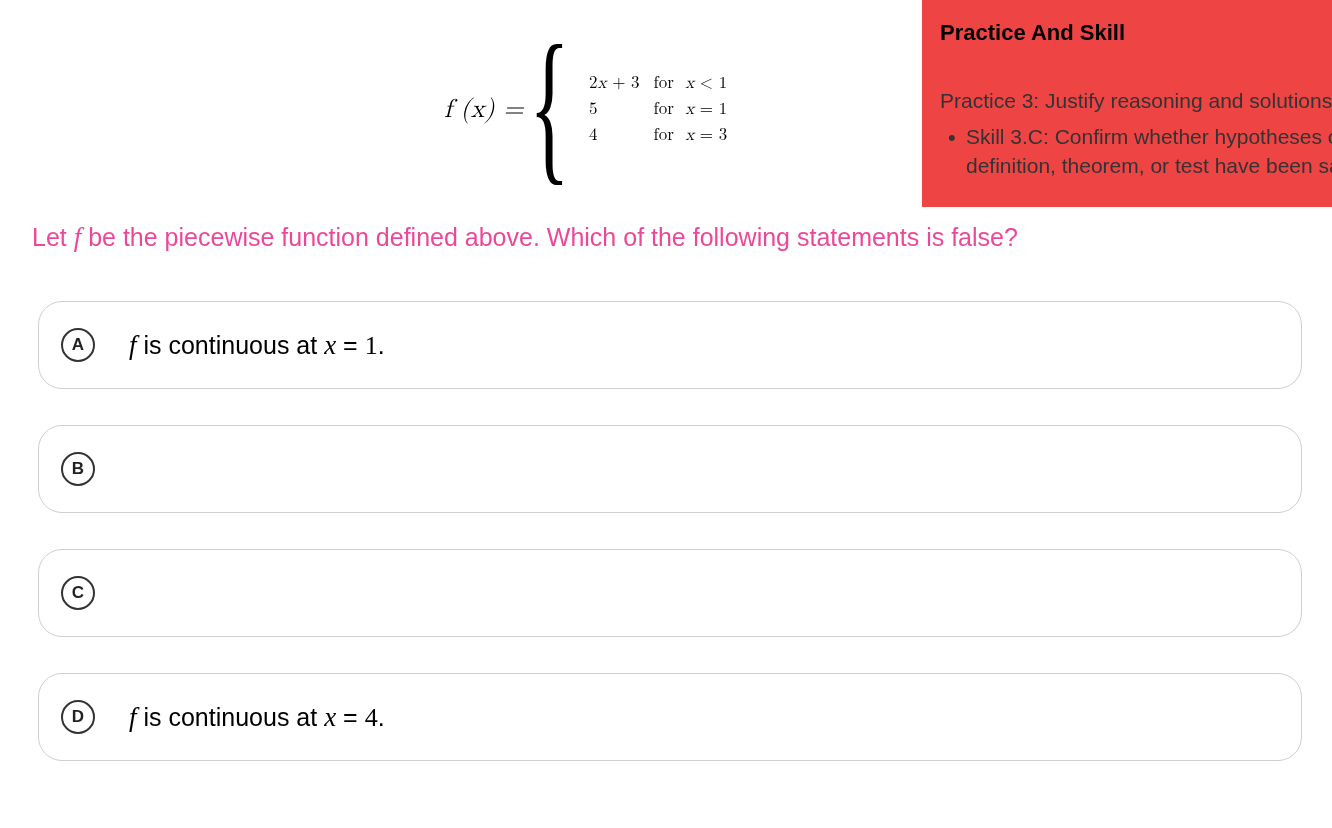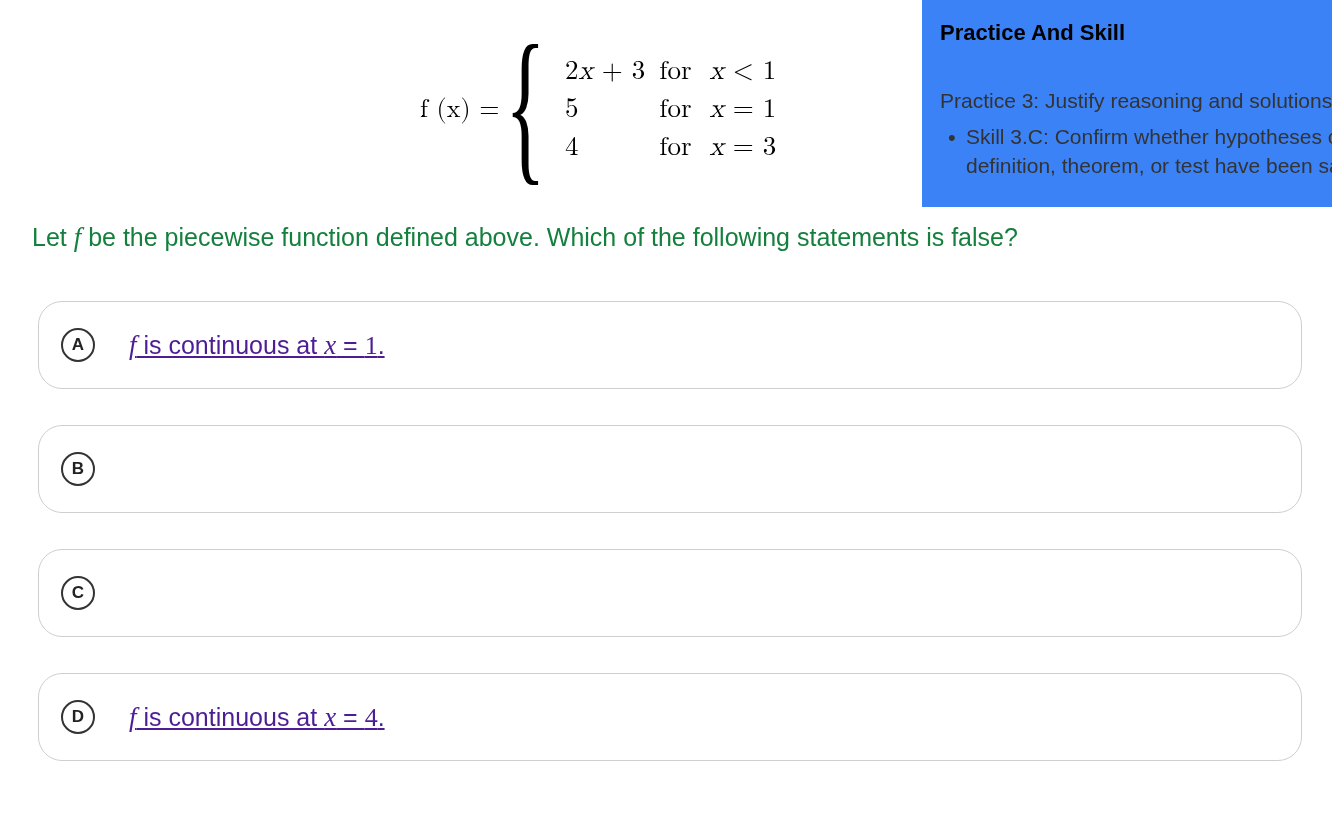--- a/index.html
+++ b/index.html
@@ -24,49 +24,51 @@
       padding-left: 420px;
       padding-top: 8px;
       font-family: "Latin Modern Math", "Cambria Math", "Times New Roman", serif;
       font-size: 26px;
       color: #000;
       display: flex;
       align-items: center;
     }
     .fx-eq {
       padding-right: 6px;
+      font-style: italic;
+      margin-left: 24px;
     }
     .brace {
       font-family: "Cambria Math", "STIXGeneral", serif;
       font-size: 170px;
       line-height: 170px;
       display: inline-block;
       transform: scaleX(0.5);
       transform-origin: left center;
       margin-right: -22px;
       position: relative;
       top: -4px;
     }
     .piece-table {
       border-collapse: collapse;
     }
     .piece-table td {
       padding: 3px 14px 3px 0;
       font-family: "Latin Modern Math", "Cambria Math", "Times New Roman", serif;
-      font-size: 27px;
+      font-size: 17px;
       white-space: nowrap;
     }
     .piece-table td .mi { font-style: italic; }
     .sidebar {
       position: absolute;
       top: 0;
       right: 0;
       width: 410px;
       height: 207px;
-      background: #3b82f6;
+      background: #ef4444;
       padding: 20px 16px 8px 18px;
       font-family: "Helvetica Neue", Arial, sans-serif;
       overflow: hidden;
     }
     .sidebar-heading {
       font-weight: 700;
       font-size: 22px;
       color: #000;
       margin-bottom: 42px;
     }
@@ -89,21 +91,21 @@
     }
     .sidebar-skill::before {
       content: "•";
       position: absolute;
       left: 8px;
       top: 0;
       font-size: 22px;
     }
     .question-text {
       font-size: 25px;
-      color: #15803d;
+      color: #ec4899;
       padding: 28px 28px 12px 32px;
       font-family: Arial, sans-serif;
     }
     .question-text .mi { font-style: italic; font-family: "Times New Roman", serif; font-size: 27px; }
     .choices {
       padding: 36px 30px 0 38px;
     }
     .choice {
       border: 1.5px solid #cfcfcf;
       border-radius: 24px;
@@ -123,23 +125,22 @@
       align-items: center;
       justify-content: center;
       font-weight: 700;
       font-size: 17px;
       margin-right: 34px;
       flex-shrink: 0;
       color: #222;
     }
     .choice-text {
       font-size: 25px;
-      color: #4c1d95;
+      color: #000000;
       font-family: Arial, sans-serif;
-      text-decoration: underline;
     }
     .choice-text .mi { font-style: italic; font-family: "Times New Roman", serif; font-size: 27px; }
     .choice-text .mn { font-family: "Times New Roman", serif; font-size: 26px; }
   </style>
 </head>
 <body>
 
 <div class="top-area">
   <div class="math-block">
     <span class="fx-eq">f (x) =</span>

